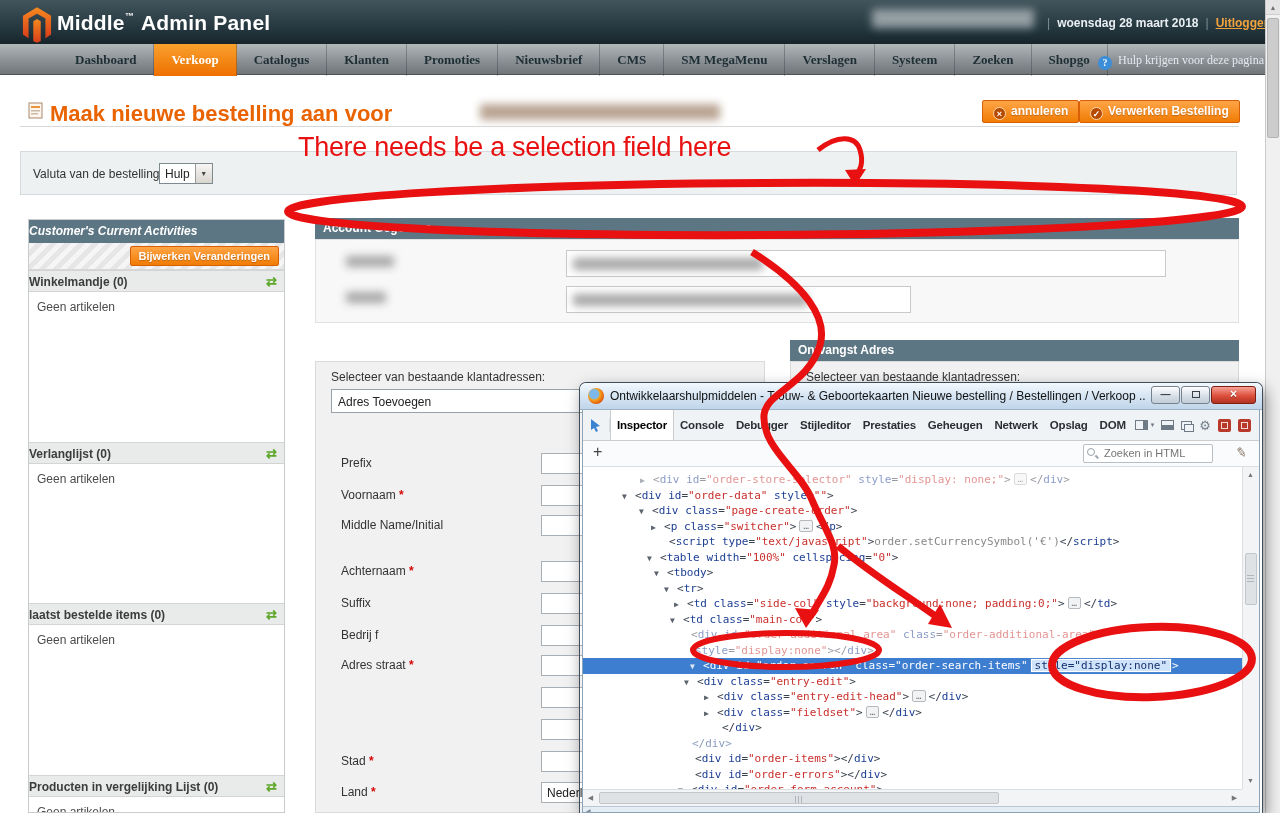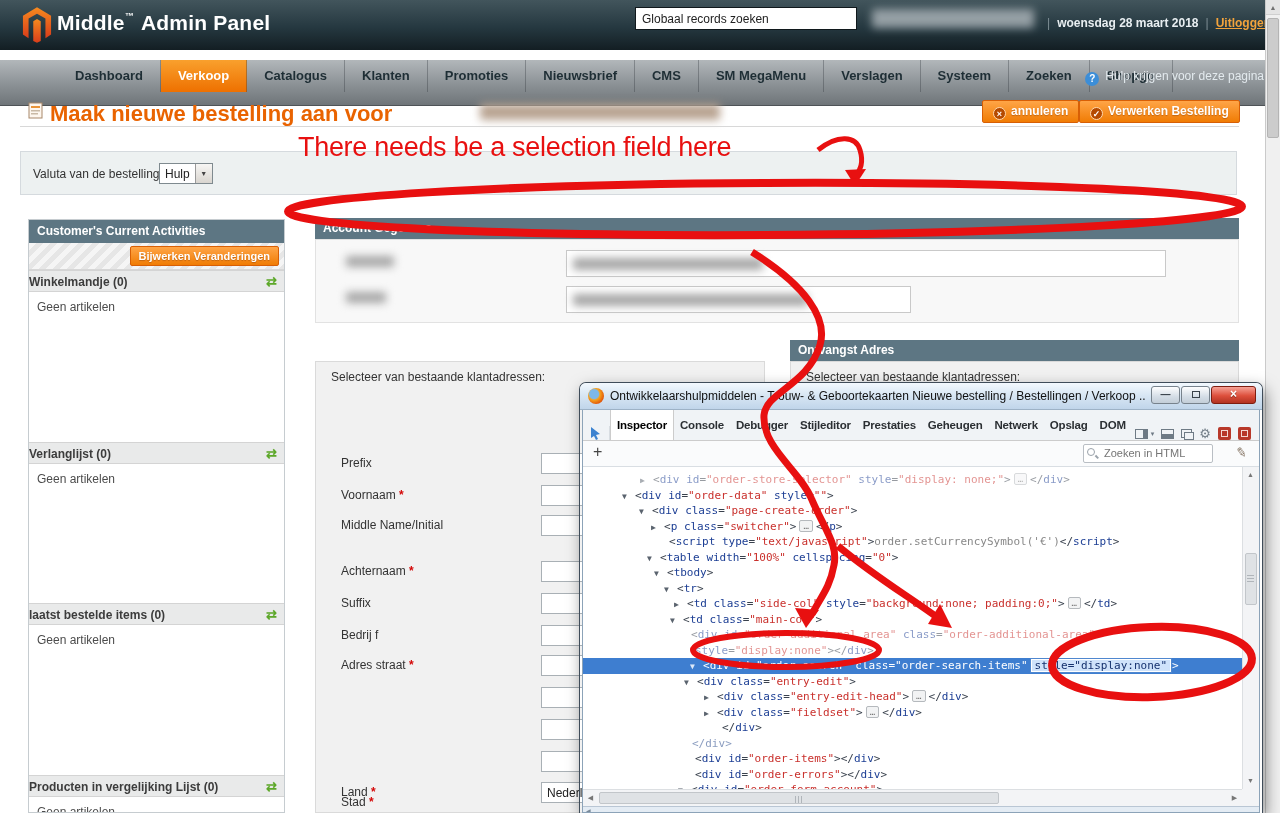--- a/index.html
+++ b/index.html
@@ -16,22 +16,22 @@
   .logo{position:absolute;left:22px;top:7px;}
   .hsearch{position:absolute;left:635px;top:7px;width:222px;height:23px;background:#fff;
            border:1px solid #10181c;font-size:12px;color:#222;padding:0 6px;font-family:"Liberation Sans",sans-serif;}
   .hblur{position:absolute;left:872px;top:9px;width:162px;height:19px;background:#a7b0b5;filter:blur(4px);opacity:.85;border-radius:2px;}
   .hmeta{position:absolute;left:1040px;top:16px;color:#c7d1d6;font-size:12px;white-space:nowrap;}
   .hmeta .pipe{color:#7d8d94;margin:0 7px;}
   .hmeta .date{font-weight:bold;color:#e8eef1;}
   .hmeta a.lo{color:#f2a33c;font-weight:bold;text-decoration:underline;cursor:pointer;}
 
   
-  .nav{position:absolute;left:0;top:60px;width:1280px;height:46px;
-       background:linear-gradient(#b2b7ba,#8b9195 55%,#6f7579);border-bottom:1px solid #4e5357;display:flex;}
+  .nav{position:absolute;left:0;top:44px;width:1280px;height:31px;
+       background:linear-gradient(#b2b7ba,#8b9195 55%,#6f7579);border-bottom:1px solid #4e5357;display:flex;font-family:Liberation Serif, serif;}
   .nav-item{height:32px;line-height:32px;padding:0 17px;font-size:13px;font-weight:bold;color:#1e2e35;
             border-right:1px solid rgba(50,55,60,.35);cursor:pointer;}
   .nav-item.active{background:linear-gradient(#f9a02d,#ee7000);color:#fff;}
   .nav-help{position:absolute;right:16px;top:0;height:32px;line-height:32px;color:#e3eaee;font-size:12px;cursor:pointer;}
   .q-ic{display:inline-block;width:14px;height:14px;line-height:14px;border-radius:50%;background:#3c8ed8;
         color:#fff;font-size:10px;font-weight:bold;text-align:center;margin-right:6px;vertical-align:-2px;}
 
   
   .ptitle{position:absolute;left:50px;top:101px;font-size:22px;font-weight:bold;color:#e96300;}
   .doc-ic{position:absolute;left:28px;top:102px;}
@@ -48,21 +48,21 @@
   
   .valuta{position:absolute;left:20px;top:151px;width:1217px;height:44px;background:#edf1f1;border:1px solid #d5dade;}
   .valuta .lbl{position:absolute;left:12px;top:15px;color:#333;}
   .vsel{position:absolute;left:138px;top:11px;height:21px;background:#fff;border:1px solid #7f8a8f;display:flex;cursor:pointer;}
   .vsel .val{padding:3px 5px 0 5px;color:#222;}
   .vsel .arrow-box{width:17px;background:linear-gradient(#f7f6f4,#d9d5cf);border-left:1px solid #9a9a9a;
                    color:#444;font-size:7px;text-align:center;line-height:19px;}
 
   
   .sb{position:absolute;left:28px;top:219px;width:257px;height:594px;background:#fff;border:1px solid #c6ccd0;overflow:hidden;}
-  .sb-head{height:23px;line-height:23px;background:#5d7683;color:#fff;font-weight:bold;padding-left:8px;}
+  .sb-head{height:23px;line-height:23px;background:#5d7683;color:#fff;font-weight:bold;font-style:italic;}
   .sb-stripe{position:relative;height:27px;border-bottom:1px solid #d7d7d7;
      background:repeating-linear-gradient(135deg,#f5f5f5 0 5px,#e6e6e6 5px 10px);}
   .sb-btn{position:absolute;right:5px;top:3px;height:20px;line-height:18px;padding:0 8px;font-size:11px;font-weight:bold;color:#fff;
           background:linear-gradient(#ffa547,#f07c04);border:1px solid #d85f05;border-radius:2px;cursor:pointer;
           text-shadow:0 1px 1px rgba(120,50,0,.4);}
   .sb-sec-head{position:relative;height:22px;line-height:22px;background:#e9eaea;border-bottom:1px solid #d4d4d4;border-top:1px solid #d4d4d4;
                font-weight:bold;color:#3c3c3c;}
   .refresh-ic{position:absolute;right:7px;top:0;color:#5da829;font-weight:bold;font-size:13px;cursor:pointer;}
   .sb-sec-body{border-bottom:0px;}
   .sb-empty{padding:8px 0 0 8px;color:#4c4c4c;}
@@ -108,21 +108,21 @@
   .win-btns{position:absolute;right:6px;top:3px;display:flex;gap:1px;}
   .wb{height:18px;text-align:center;cursor:pointer;border:1px solid #77828c;border-radius:3px;
       background:linear-gradient(#fefefe,#d4dde6 60%,#c3ced8);color:#39424a;font-size:10px;line-height:16px;}
   .wb.min{width:29px;font-weight:bold;}
   .wb.max{width:29px;}
   .maxsq{display:inline-block;width:8px;height:7px;border:1px solid #39424a;margin-top:4px;}
   .wb.close{width:45px;background:linear-gradient(#f6a397,#dd4f3c 55%,#b23322);border-color:#7e1d10;color:#fff;
       font-size:12px;font-weight:bold;line-height:15px;text-shadow:0 1px 1px rgba(0,0,0,.4);}
   .dt-body{position:absolute;left:2px;right:2px;top:27px;bottom:0;background:#fff;border:1px solid #8ca3b8;border-top:none;}
 
-  .dt-tabs{position:absolute;left:0;right:0;top:0;height:31px;background:#f0f3f6;border-bottom:1px solid #ccc;display:flex;align-items:flex-end;}
+  .dt-tabs{position:absolute;left:0;right:0;top:0;height:31px;background:#f0f3f6;border-bottom:1px solid #ccc;display:flex;align-items:center;}
   .picker{width:27px;border-right:1px solid #d8dde2;display:flex;align-items:center;justify-content:center;cursor:pointer;}
   .tabwrap{display:flex;}
   .dt-tab{padding:0 6px;line-height:30px;font-size:11.5px;letter-spacing:-.2px;color:#2b2f33;font-weight:bold;cursor:pointer;white-space:nowrap;overflow:hidden;}
   .dt-tab.active{background:#fff;border-left:1px solid #ccc;border-right:1px solid #ccc;color:#000;}
   .dt-icons{margin-left:auto;display:flex;align-items:center;gap:7px;padding-right:8px;}
   .ic-dock{width:13px;height:10px;border:1px solid #6e7a85;position:relative;cursor:pointer;}
   .ic-dock:after{content:"";position:absolute;right:0;top:0;bottom:0;width:4px;background:#6e7a85;}
   .ic-caret{color:#6e7a85;font-size:7px;margin-left:-4px;cursor:pointer;}
   .ic-console{width:13px;height:10px;border:1px solid #6e7a85;position:relative;cursor:pointer;}
   .ic-console:after{content:"";position:absolute;left:0;right:0;bottom:0;height:4px;background:#6e7a85;}
@@ -182,21 +182,20 @@
             <linearGradient id="mg" x1="0" y1="0" x2="0" y2="1">
           <stop offset="0" stop-color="#f68a1f"></stop>
               <stop offset="1" stop-color="#d93d1a"></stop>
             </linearGradient>
           </defs>
         <polygon points="16,0 31,9 31,29 25,33 25,12 16,7 7,12 7,33 1,29 1,9" fill="url(#mg)"></polygon>
         <polygon points="12,15 16,12.5 20,15 20,36 16,38 12,36" fill="url(#mg)"></polygon>
       </svg>
     </span>
     <span class="brand" data-interactable="false"><span>Middle</span><span class="tm">™</span><span class="sfx">Admin Panel</span></span>
-    <input class="hsearch" data-interactable="true" value="Globaal records zoeken" style="">
     <span class="hblur" data-interactable="false"></span>
     <span class="hmeta" data-interactable="false">
       <span class="pipe" data-interactable="false">|</span><span class="date" data-interactable="false">woensdag 28 maart 2018</span><span class="pipe" data-interactable="false">|</span><a class="lo" data-interactable="true">Uitloggen</a>
     </span>
   </div>
 
   <div class="nav" data-interactable="false">
     <span style="width:58px" data-interactable="false"></span>
     <span class="tabholder" data-interactable="false" style="display:flex">
         <div class="nav-item" data-interactable="true">Dashboard</div>
@@ -269,38 +268,42 @@
       <span class="blur" style="left:6px;top:7px;width:190px;height:12px;" data-interactable="false"></span>
     </span>
     <span class="blur" style="left:30px;top:52px;width:40px;height:11px;" data-interactable="false"></span>
     <span class="acc-input" style="left:250px;top:46px;width:345px;height:27px;" data-interactable="true">
       <span class="blur" style="left:6px;top:7px;width:235px;height:12px;" data-interactable="false"></span>
     </span>
   </div>
 
   <div class="formbox bill-box" data-interactable="false">
     <span class="sel-label" data-interactable="false">Selecteer van bestaande klantadressen:</span>
+    <span class="big-select" data-interactable="true">
+      <span class="val" data-interactable="false">Adres Toevoegen</span>
+      <span class="sel-arrow" data-interactable="false">▼</span>
+    </span>
     <div data-interactable="false">
         <div class="f-label" data-interactable="false" style="top: 94px;">Prefix</div>
         <div class="f-input" data-interactable="true" style="top: 91px;"></div>
         <div class="f-label" data-interactable="false" style="top: 126px;">Voornaam<span class="req" data-interactable="false"> *</span></div>
         <div class="f-input" data-interactable="true" style="top: 123px;"></div>
         <div class="f-label" data-interactable="false" style="top: 156px;">Middle Name/Initial</div>
         <div class="f-input" data-interactable="true" style="top: 153px;"></div>
         <div class="f-label" data-interactable="false" style="top: 202px;">Achternaam<span class="req" data-interactable="false"> *</span></div>
         <div class="f-input" data-interactable="true" style="top: 199px;"></div>
         <div class="f-label" data-interactable="false" style="top: 234px;">Suffix</div>
         <div class="f-input" data-interactable="true" style="top: 231px;"></div>
         <div class="f-label" data-interactable="false" style="top: 266px;">Bedrij f</div>
         <div class="f-input" data-interactable="true" style="top: 263px;"></div>
         <div class="f-label" data-interactable="false" style="top: 296px;">Adres straat<span class="req" data-interactable="false"> *</span></div>
         <div class="f-input" data-interactable="true" style="top: 293px;"></div>
         <div class="f-input" data-interactable="true" style="top: 325px;"></div>
         <div class="f-input" data-interactable="true" style="top: 357px;"></div>
-        <div class="f-label" data-interactable="false" style="top: 392px; margin-top: 41px;">Stad<span class="req" data-interactable="false"> *</span></div>
+        <div class="f-label" data-interactable="false" style="top: 392px;">Stad<span class="req" data-interactable="false"> *</span></div>
         <div class="f-input" data-interactable="true" style="top: 389px;"></div>
         <div class="f-label" data-interactable="false" style="top: 423px;">Land<span class="req" data-interactable="false"> *</span></div>
         <div class="f-select" data-interactable="true" style="top: 420px;"><span class="f-sel-val" data-interactable="false">Nederland</span><span class="sel-arrow" data-interactable="false">▼</span></div>
       </div>
   </div>
 
   <div class="mhead ship-head" data-interactable="false">Ontvangst Adres</div>
   <div class="formbox ship-box" data-interactable="false">
     <span class="sel-label" data-interactable="false">Selecteer van bestaande klantadressen:</span>
     <span class="big-select" data-interactable="true">

